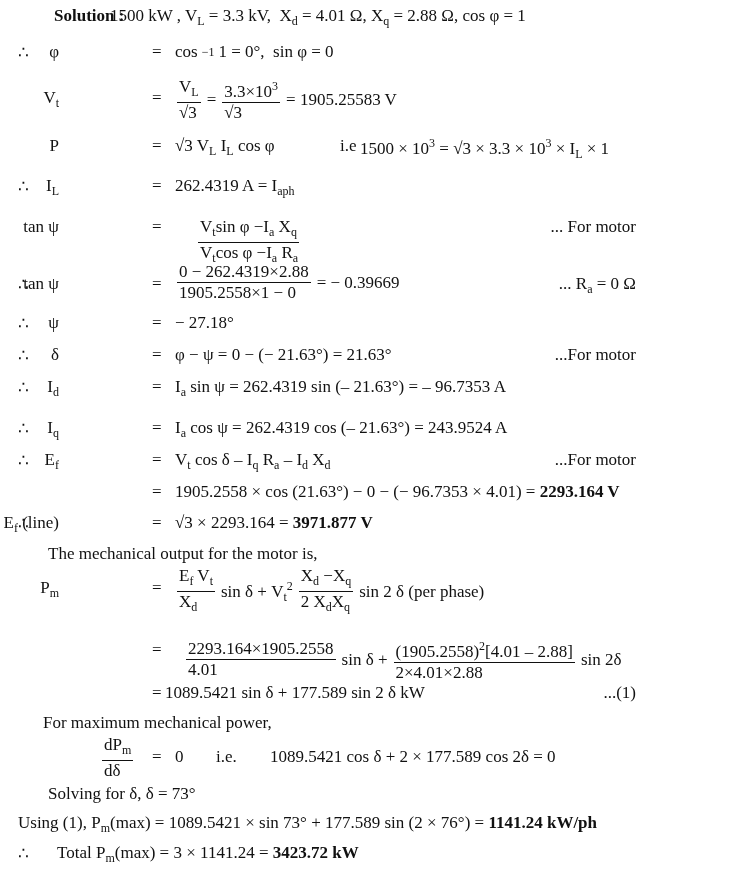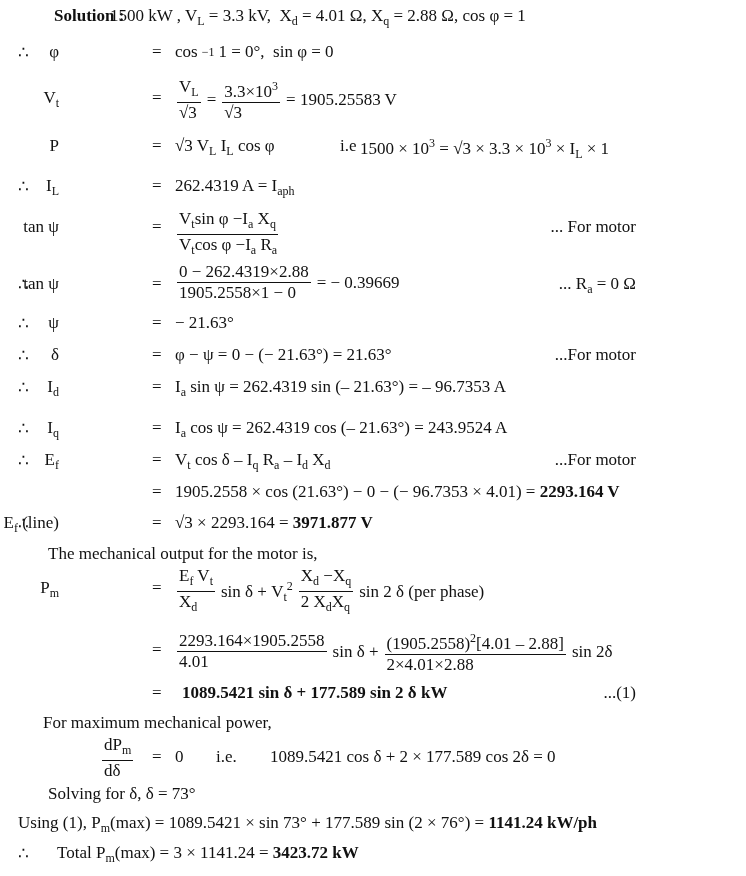--- a/index.html
+++ b/index.html
@@ -109,21 +109,21 @@
 <div class="row" style="top:176px;">
   <span class="therefore">∴</span>
   <span class="lhs">I<sub>L</sub></span>
   <span class="eq">=</span>
   <span class="text" style="left:175px;">262.4319 A = I<sub>aph</sub></span>
 </div>
 
 <div class="row" style="top:205px; height:46px;">
   <span class="lhs" style="top:12px;">tan ψ</span>
   <span class="eq" style="top:12px;">=</span>
-  <span class="rhs" style="top:4px;">
+  <span class="rhs" style="top:12px;margin-left:21px;">
     <span class="frac">
       <span class="num">V<sub>t</sub>sin φ −I<sub>a</sub> X<sub>q</sub></span>
       <span class="den">V<sub>t</sub>cos φ −I<sub>a</sub> R<sub>a</sub></span>
     </span>
   </span>
   <span class="note" style="top:12px;">... For motor</span>
 </div>
 
 <div class="row" style="top:262px; height:46px;">
   <span class="therefore" style="top:12px;">∴</span>
@@ -136,21 +136,21 @@
     </span>
     <span>= − 0.39669</span>
   </span>
   <span class="note" style="top:12px;">... R<sub>a</sub> = 0 Ω</span>
 </div>
 
 <div class="row" style="top:313px;">
   <span class="therefore">∴</span>
   <span class="lhs">ψ</span>
   <span class="eq">=</span>
-  <span class="text" style="left:175px;">− 21.63°</span>
+  <span class="text" style="left:175px;">− 27.18°</span>
 </div>
 
 <div class="row" style="top:345px;">
   <span class="therefore">∴</span>
   <span class="lhs">δ</span>
   <span class="eq">=</span>
   <span class="text" style="left:175px;">φ − ψ = 0 − (− 21.63°) = 21.63°</span>
   <span class="note">...For motor</span>
 </div>
 
@@ -210,37 +210,37 @@
     <span class="frac">
       <span class="num">X<sub>d</sub> −X<sub>q</sub></span>
       <span class="den">2 X<sub>d</sub>X<sub>q</sub></span>
     </span>
     <span>sin 2 δ (per phase)</span>
   </span>
 </div>
 
 <div class="row" style="top:628px; height:46px;">
   <span class="eq" style="top:12px;">=</span>
-  <span class="rhs" style="top:0;">
+  <span class="rhs" style="top:8px;margin-left:9px;">
     <span class="frac">
       <span class="num">2293.164×1905.2558</span>
       <span class="den">4.01</span>
     </span>
     <span>sin δ +</span>
     <span class="frac">
       <span class="num">(1905.2558)<sup>2</sup>[4.01 – 2.88]</span>
       <span class="den">2×4.01×2.88</span>
     </span>
     <span>sin 2δ</span>
   </span>
 </div>
 
 <div class="row" style="top:683px;">
   <span class="eq">=</span>
-  <span class="text" style="left:182px;font-weight:bold;">1089.5421 sin δ + 177.589 sin 2 δ kW</span>
+  <span class="text" style="left:165px;">1089.5421 sin δ + 177.589 sin 2 δ kW</span>
   <span class="note">...(1)</span>
 </div>
 
 <div class="row" style="top:713px;">
   <span class="text" style="left:43px;">For maximum mechanical power,</span>
 </div>
 
 <div class="row" style="top:735px; height:46px;">
   <span class="text" style="left:100px; top:0;">
     <span class="frac">

